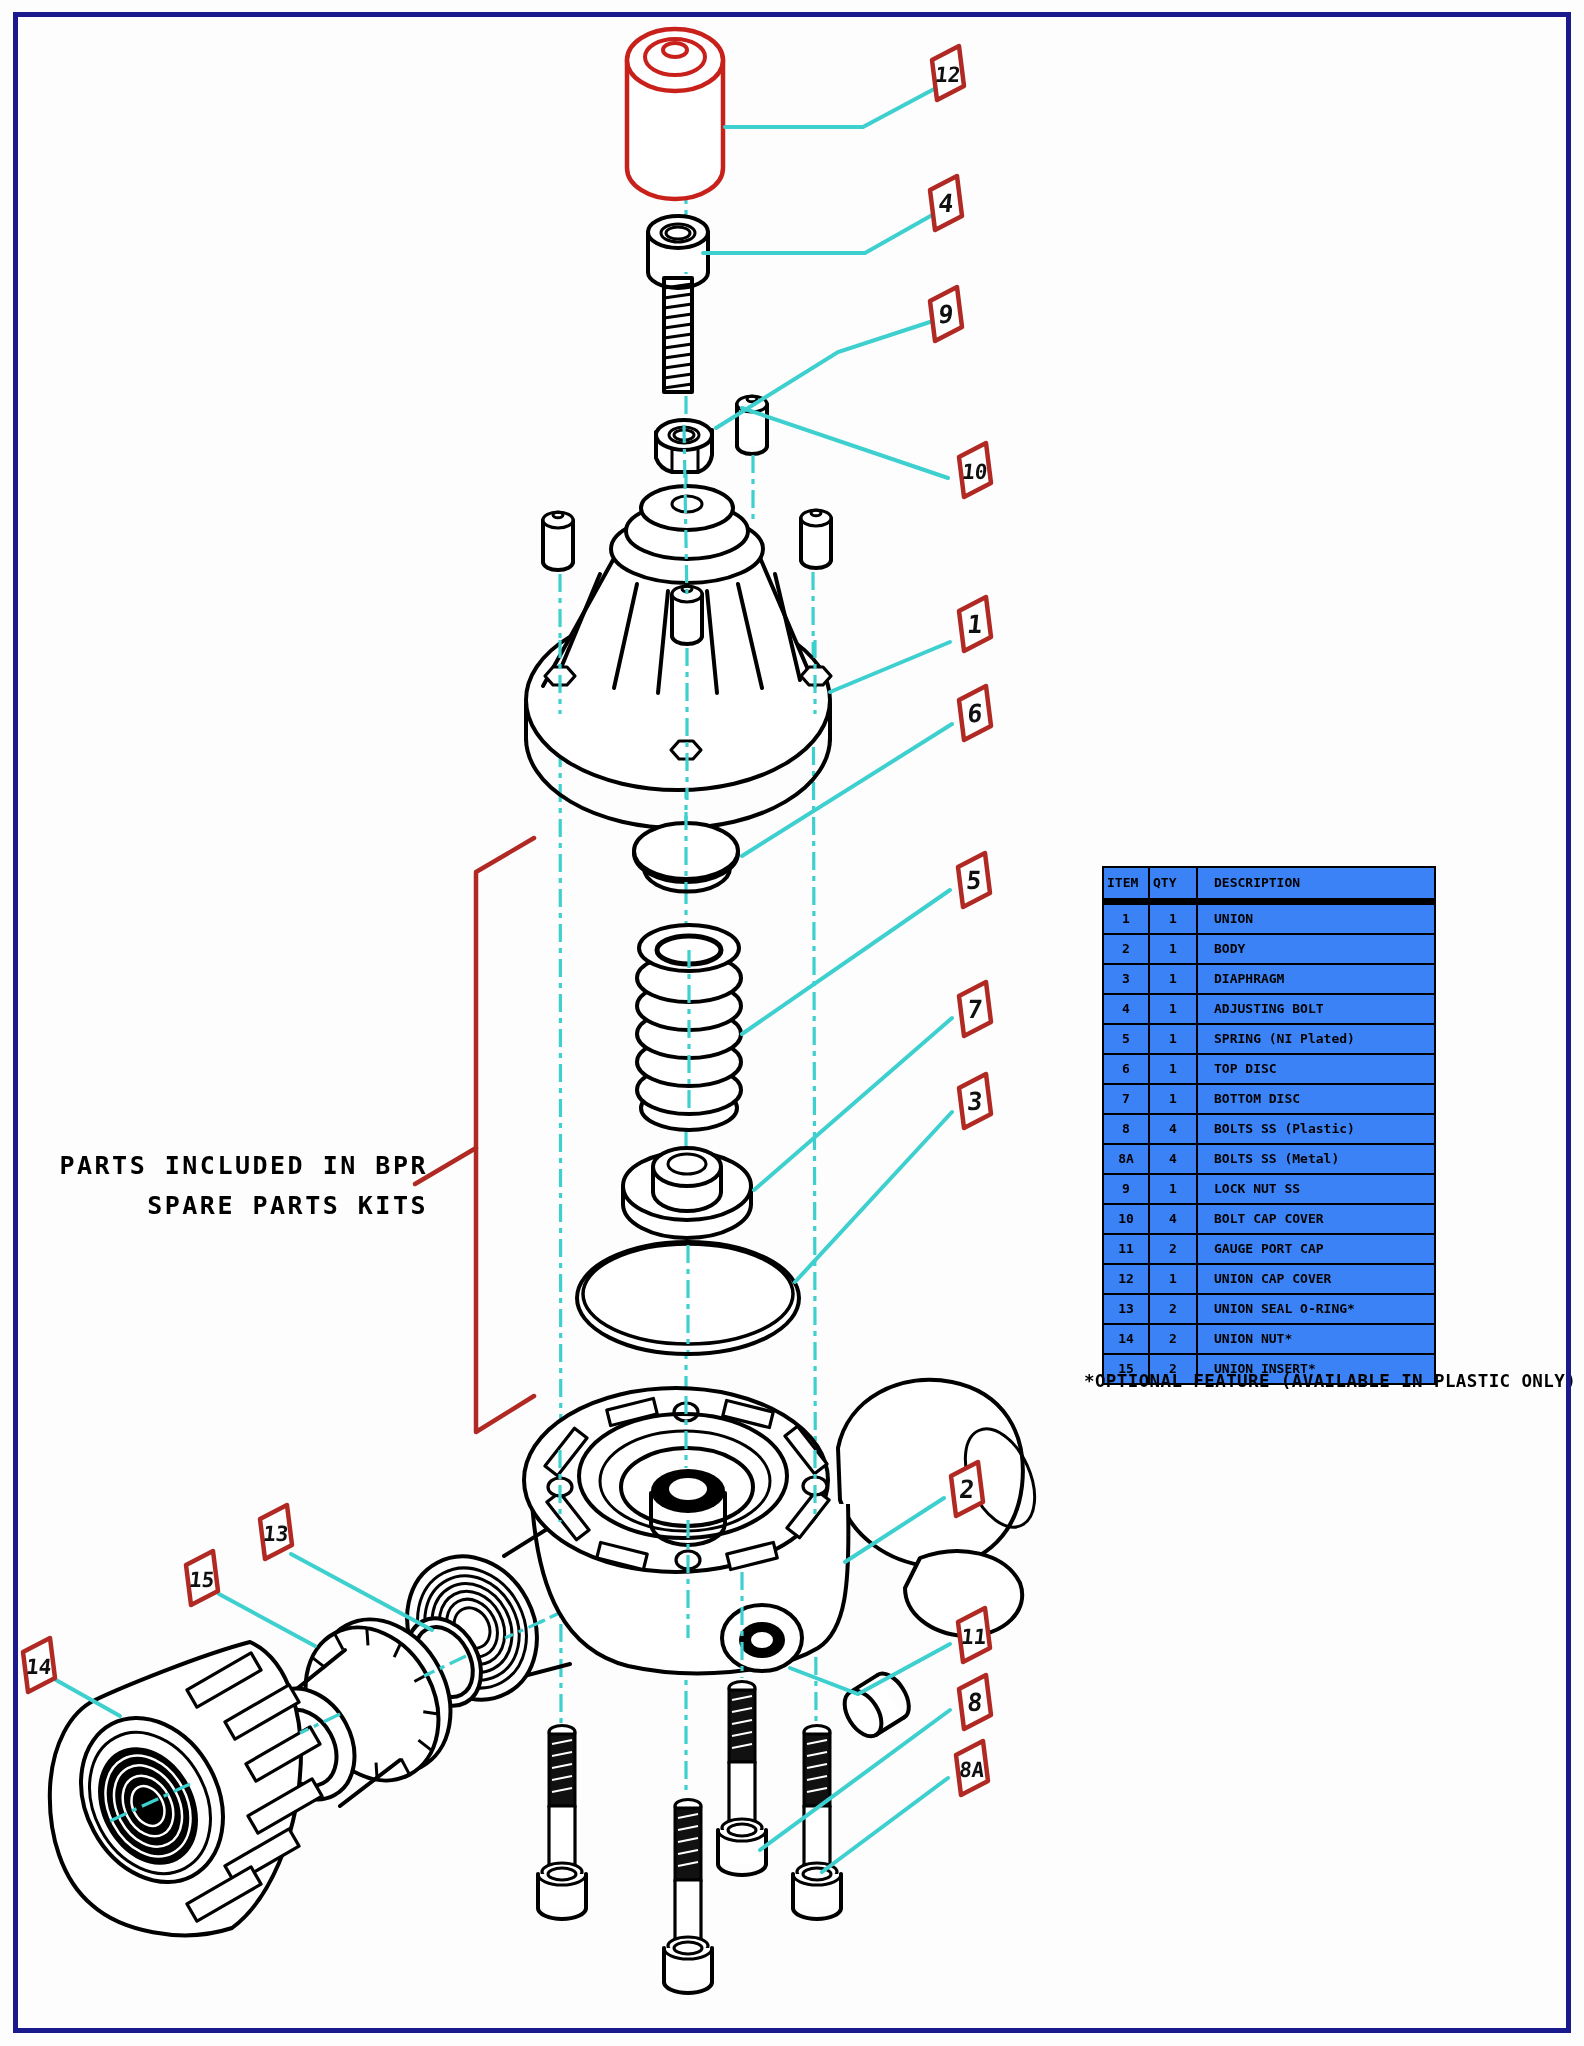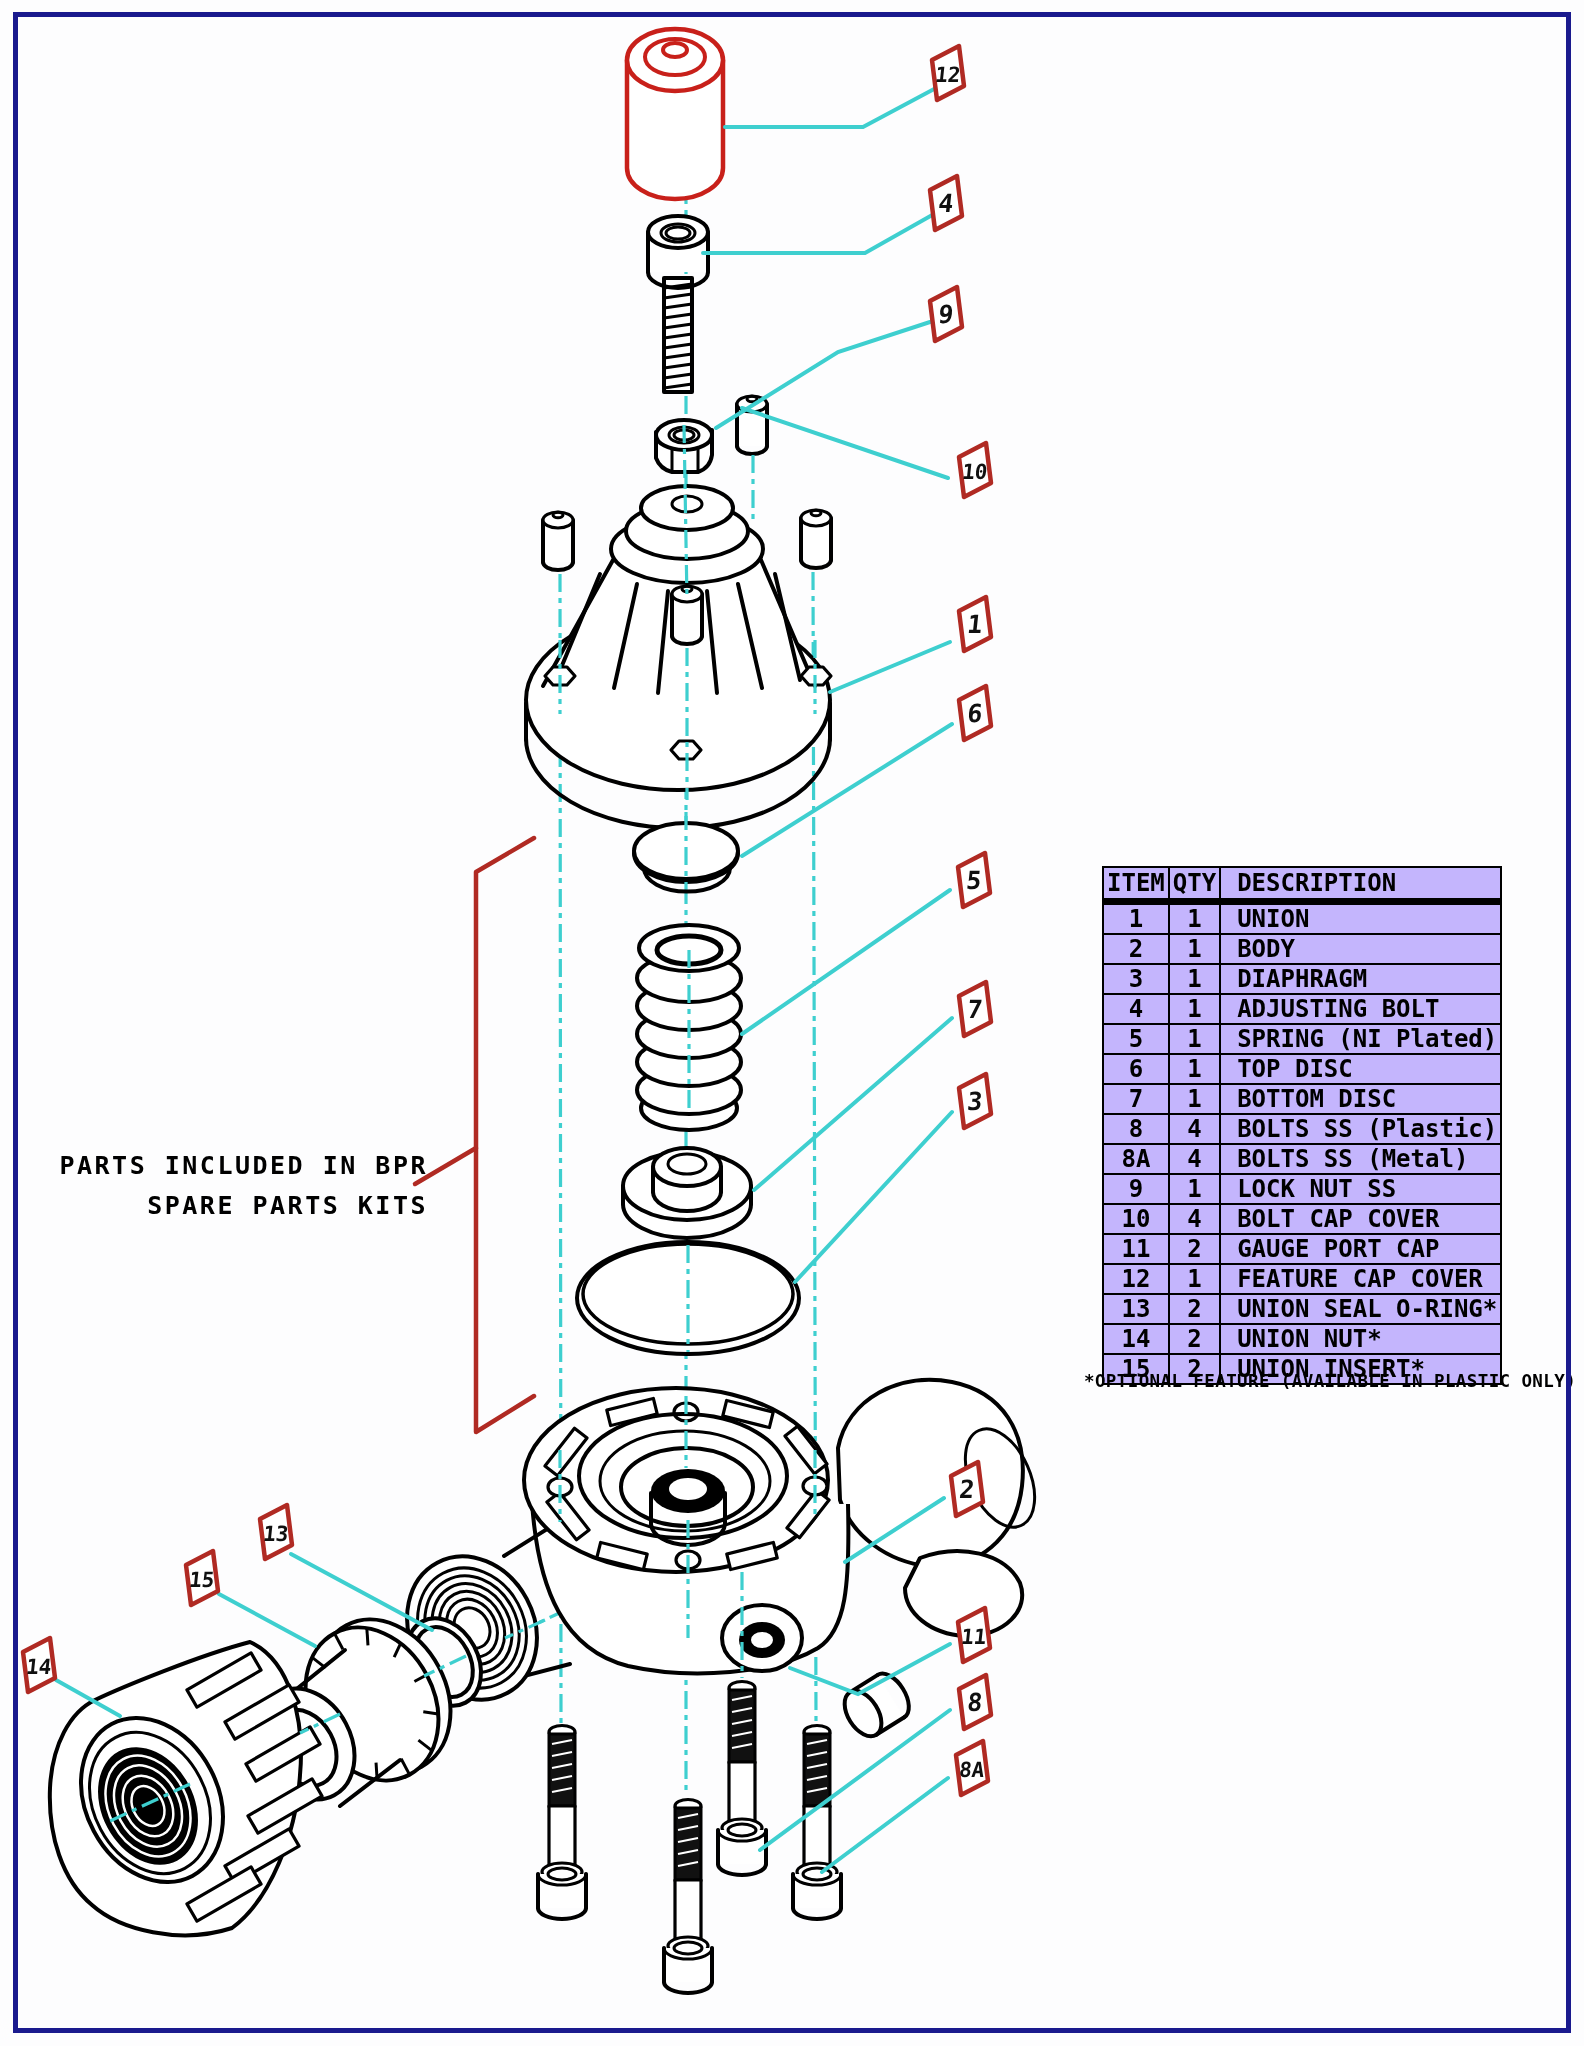--- a/index.html
+++ b/index.html
@@ -14,22 +14,22 @@
   .wf3{fill:#fff;stroke:#000;stroke-width:3.2;stroke-linejoin:round}
   .rd{fill:#fff;stroke:#c8201a;stroke-width:4.5}
   .rdl{fill:none;stroke:#b02a23;stroke-width:4.5;stroke-linecap:round;stroke-linejoin:round}
   .dash{fill:none;stroke:#3ecfcf;stroke-width:3.2;stroke-dasharray:18 6 5 6}
   .leader{fill:none;stroke:#3ecfcf;stroke-width:4;stroke-linecap:round}
   .callout-box{fill:#fff;stroke:#b02a23;stroke-width:4.5;stroke-linejoin:round}
   .callout-num{font-family:"DejaVu Sans Mono",monospace;font-weight:bold;fill:#101010;text-anchor:middle}
 
   .kit-note{position:absolute;left:18px;top:1146px;width:378px;text-align:right;
             font-weight:bold;font-size:25px;letter-spacing:2.5px;line-height:40px;color:#000;white-space:nowrap;padding-left:32px;}
-  .parts-table{position:absolute;left:1102px;top:866px;border-collapse:collapse;background:#c4b5fd;
-               font-weight:bold;font-size:24px;color:#000;table-layout:fixed;}
+  .parts-table{position:absolute;left:1102px;top:866px;border-collapse:collapse;background:#3b82f6;
+               font-weight:bold;font-size:13px;color:#000;table-layout:fixed;}
   .parts-table th,.parts-table td{border:2.5px solid #000;padding:0 3px;height:28px;line-height:26px;
                white-space:nowrap;overflow:hidden;}
   .parts-table th{text-align:left;height:30px;border-bottom:7px solid #000;}
   .parts-table td.c{text-align:center;}
   .parts-table td.d, .parts-table th.d{padding-left:16px;}
   .footnote{position:absolute;left:1084px;top:1371px;font-weight:bold;font-size:17.5px;
             letter-spacing:.4px;color:#000;white-space:nowrap;}
 </style>
 </head>
 <body>
@@ -470,21 +470,21 @@
           <td class="d">BOLT CAP COVER</td>
         </tr>
         <tr>
           <td class="c">11</td>
           <td class="c">2</td>
           <td class="d">GAUGE PORT CAP</td>
         </tr>
         <tr>
           <td class="c">12</td>
           <td class="c">1</td>
-          <td class="d">FEATURE CAP COVER</td>
+          <td class="d">UNION CAP COVER</td>
         </tr>
         <tr>
           <td class="c">13</td>
           <td class="c">2</td>
           <td class="d">UNION SEAL O-RING*</td>
         </tr>
         <tr>
           <td class="c">14</td>
           <td class="c">2</td>
           <td class="d">UNION NUT*</td>

